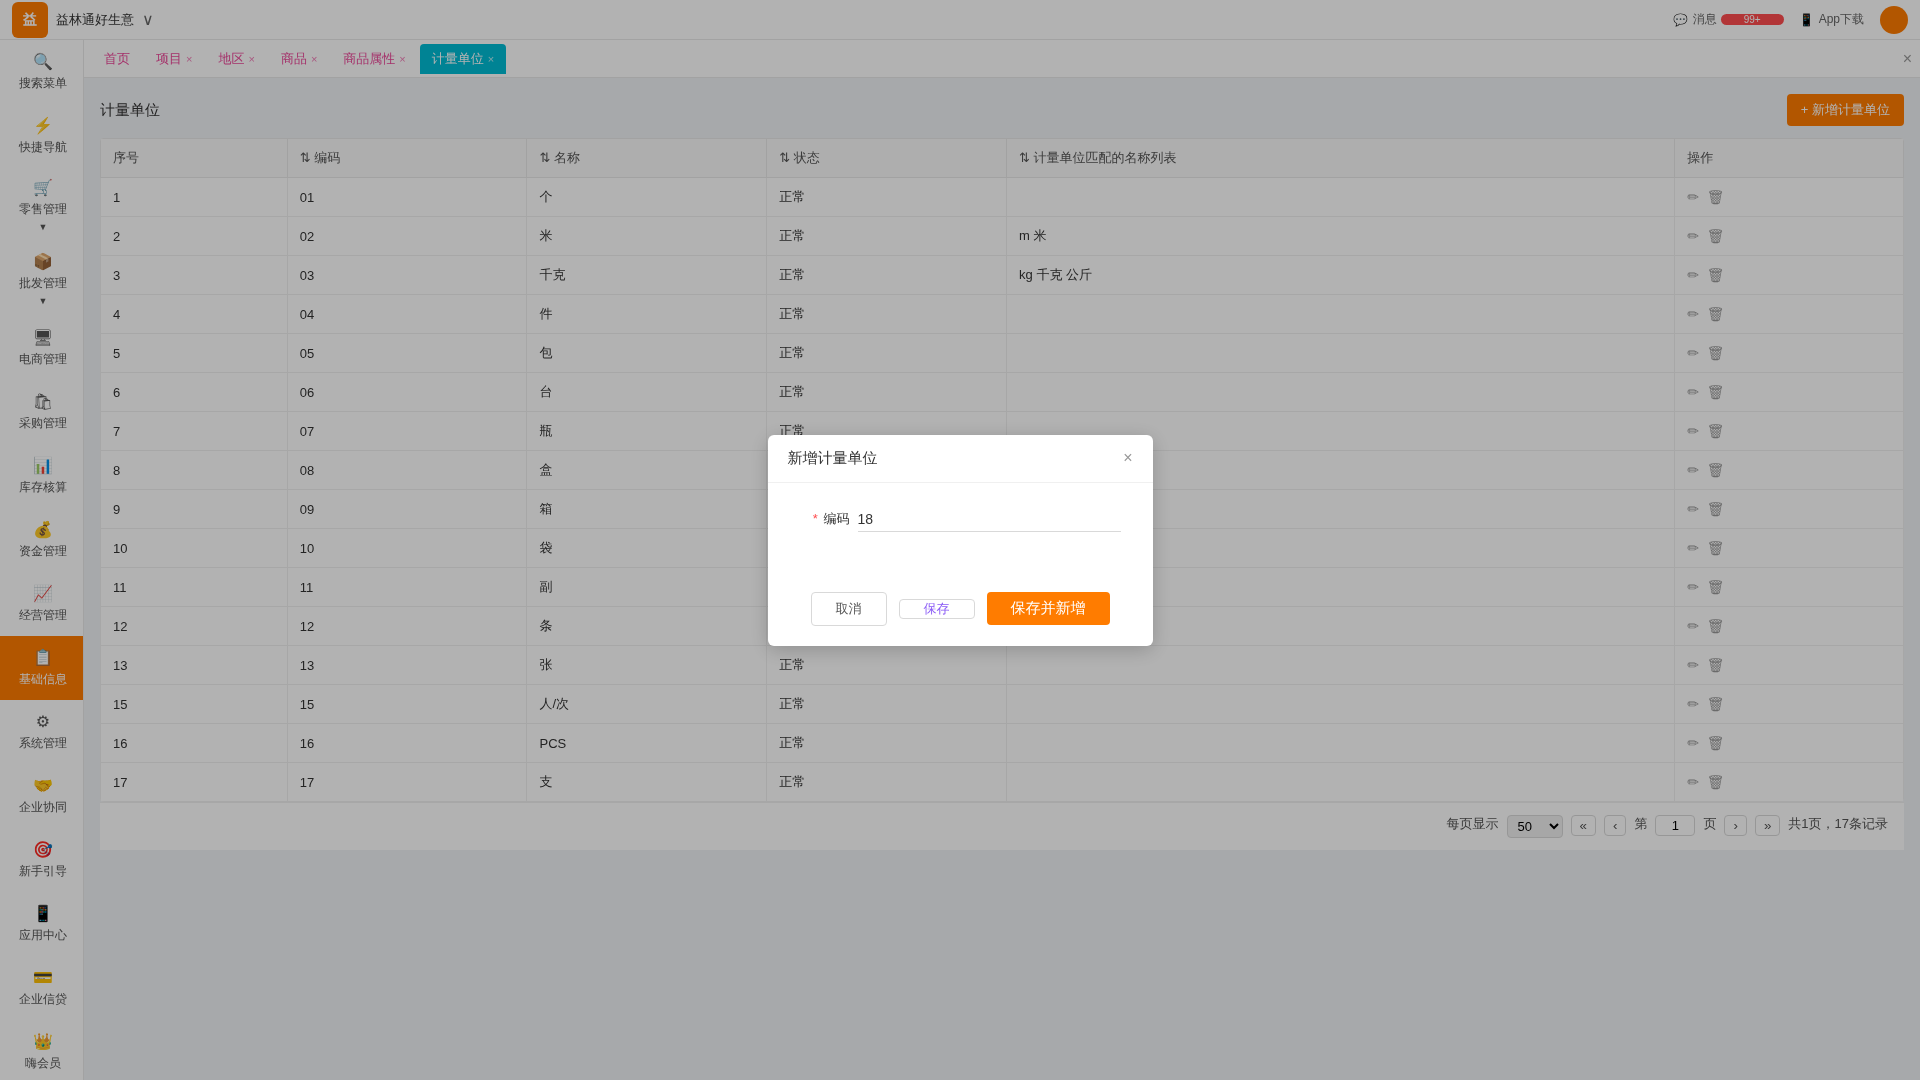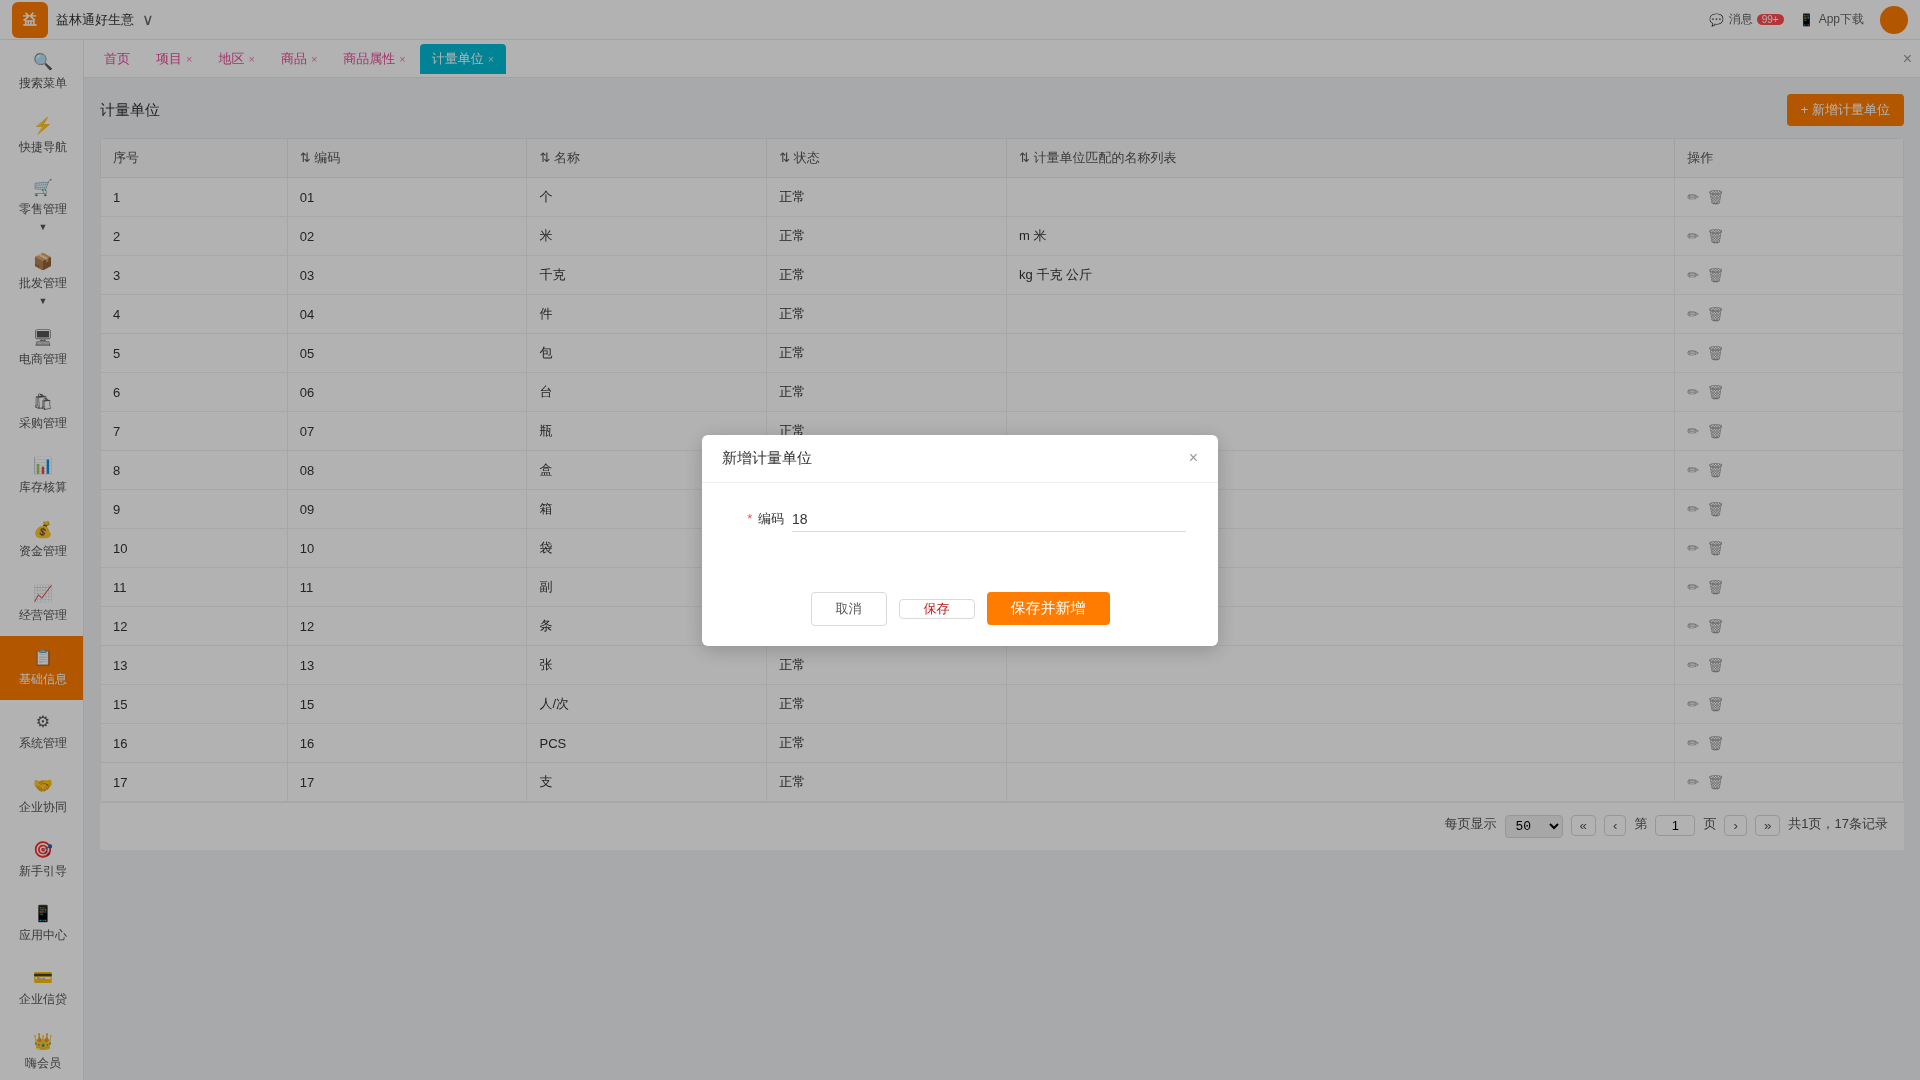--- a/index.html
+++ b/index.html
@@ -47,21 +47,21 @@
       align-items: center;
       gap: 4px;
       color: #666;
       font-size: 12px;
       cursor: pointer;
     }
     .badge {
       background: #ff4d4f;
       color: white;
       border-radius: 8px;
-      padding: 0 5px;
+      padding: 0 23px;
       font-size: 10px;
       min-width: 16px;
       text-align: left;
     }
     .app-download {
       display: flex;
       align-items: center;
       gap: 4px;
       color: #666;
       font-size: 12px;
@@ -251,21 +251,20 @@
       background: white;
       border-top: 1px solid #f0f0f0;
       font-size: 13px;
       color: #555;
     }
     .page-size-select {
       border: 1px solid #d9d9d9;
       border-radius: 4px;
       padding: 2px 6px;
       font-size: 13px;
-      font-family: Liberation Mono, monospace;
     }
     .page-btn {
       border: 1px solid #d9d9d9;
       background: white;
       padding: 2px 8px;
       border-radius: 4px;
       cursor: pointer;
       color: #555;
     }
     .page-input {
@@ -285,21 +284,21 @@
       z-index: 200;
       display: flex;
       align-items: center;
       justify-content: center;
     }
 
     
     .modal {
       background: white;
       border-radius: 6px;
-      width: 516px;
+      width: 385px;
       box-shadow: 0 4px 20px rgba(0,0,0,0.2);
       overflow: hidden;
     }
     .modal-header {
       display: flex;
       align-items: center;
       justify-content: space-between;
       padding: 14px 20px;
       border-bottom: 1px solid #f0f0f0;
     }
@@ -360,21 +359,21 @@
       background: white;
       color: #555;
       padding: 7px 24px;
       border-radius: 4px;
       cursor: pointer;
       font-size: 13px;
     }
     .btn-save {
       border: 1px solid #d9d9d9;
       background: white;
-      color: #b91c1c;
+      color: #8b5cf6;
       padding: 0 24px;
       border-radius: 4px;
       cursor: pointer;
       font-size: 13px;
     }
     .btn-save-new {
       border: none;
       background: #ff7c00;
       color: white;
       padding: 7px 24px;

